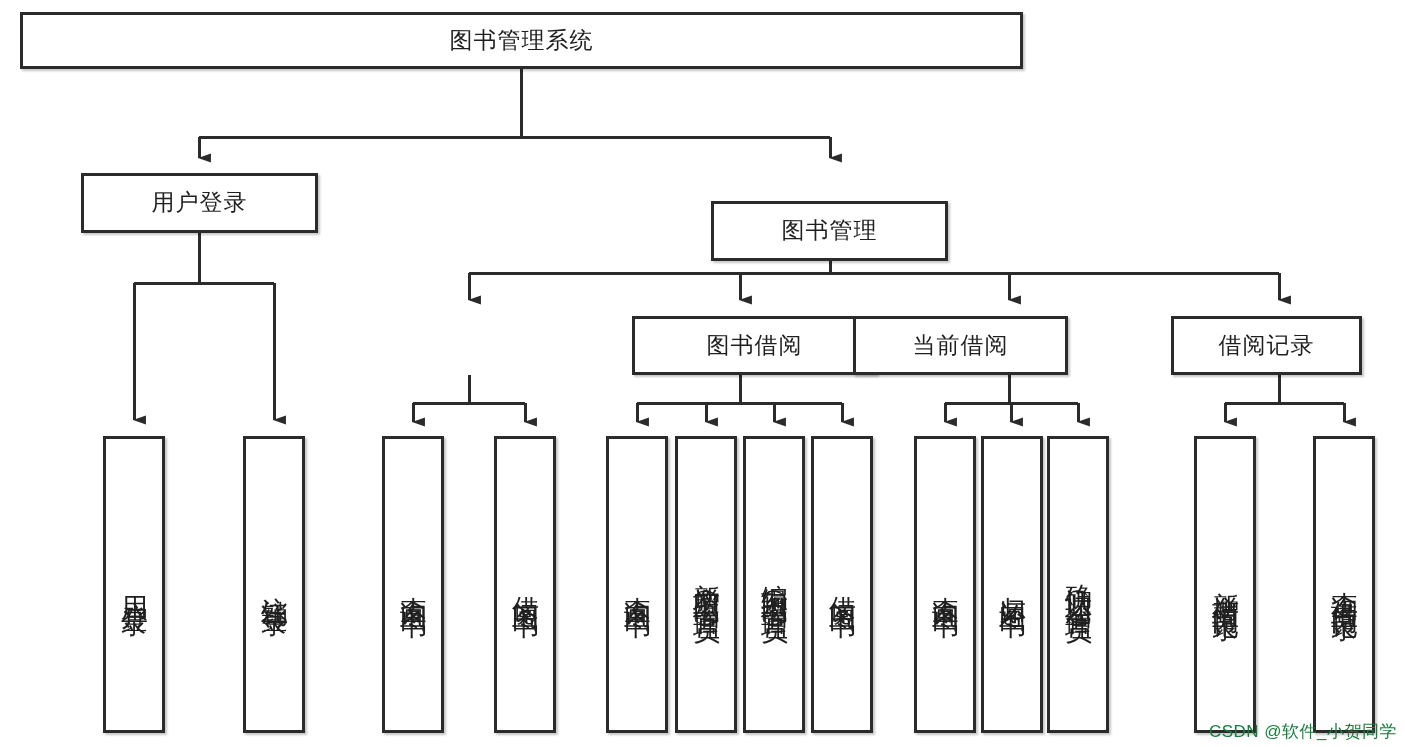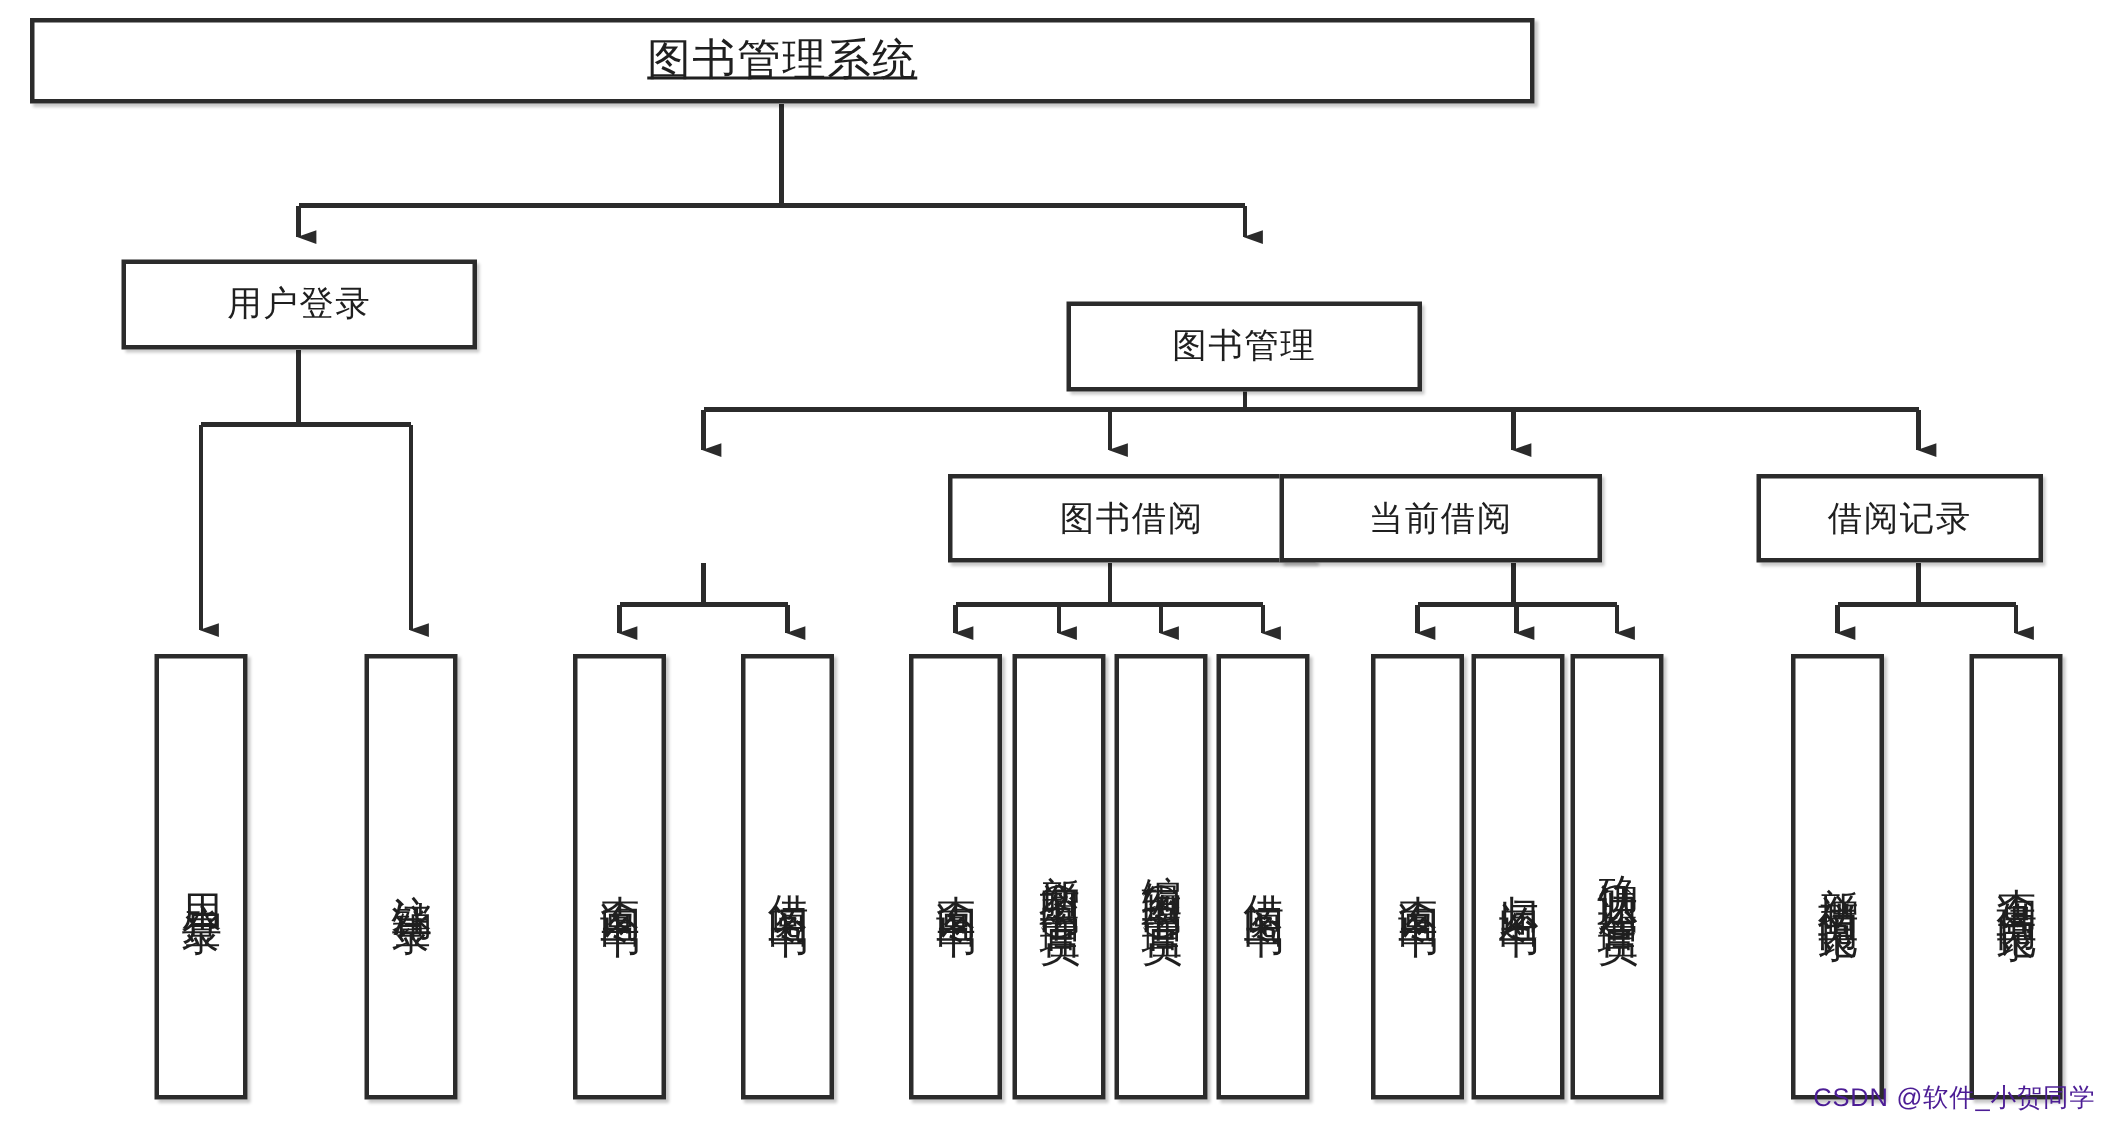--- a/index.html
+++ b/index.html
@@ -23,38 +23,38 @@
     box-shadow:2px 2px 2px rgba(0,0,0,0.22);
   }
   .node .lbl{
     color:#1f1f1f;
     text-align:center;
     line-height:1.18;
     white-space:nowrap;
   }
   
   .node.h .lbl{font-size:23px;letter-spacing:1px;}
-  .node.root .lbl{font-size:29px;letter-spacing:1px;text-decoration:underline;}
+  .node.root .lbl{font-size:23px;letter-spacing:1px;}
   
   .node.v{border-width:3px;}
   .node.v .lbl{
     writing-mode:vertical-rl;
     text-orientation:upright;
     font-size:27px;
     letter-spacing:5px;
     line-height:1;
     white-space:nowrap;
     -webkit-text-orientation:upright;
   }
   #watermark{
     position:absolute;
     right:8px;
     bottom:4px;
     font-size:17px;
-    color:#4c1d95;
+    color:#15803d;
     letter-spacing:0.5px;
     white-space:nowrap;
     pointer-events:none;
   }
 </style>
 </head>
 <body>
 
 <div id="stage">
 

